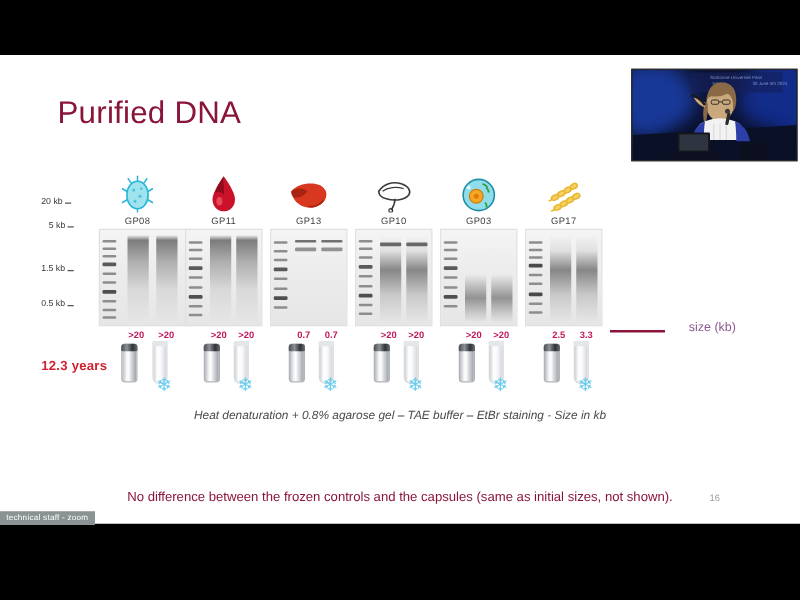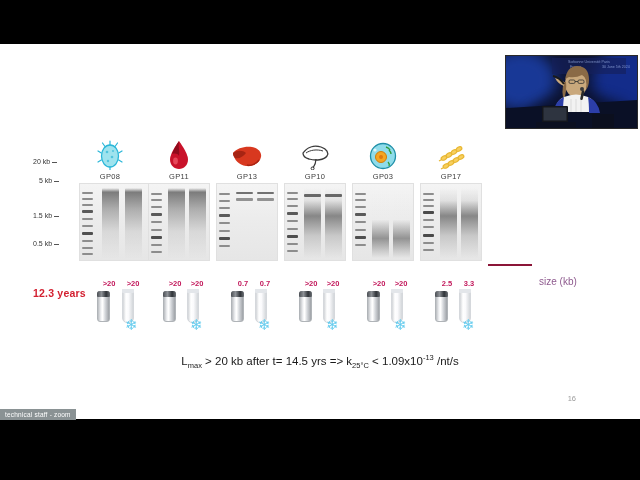--- a/index.html
+++ b/index.html
@@ -26,21 +26,21 @@
   .gel.first{width:74px;}
   .ladder{position:absolute;left:2px;top:4px;width:11px;height:70px;}
   .lbar{position:absolute;left:0;width:11px;background:#8d8d8d;border-radius:1px;}
   .lane{position:absolute;top:4px;width:17px;height:70px;border-radius:1px;}
   .smear-hi{background:linear-gradient(180deg,rgba(255,255,255,0) 0%,rgba(90,90,90,.78) 6%,rgba(120,120,120,.55) 30%,rgba(175,175,175,.3) 62%,rgba(225,225,225,.08) 100%);}
   .smear-lo{background:linear-gradient(180deg,rgba(255,255,255,0) 0%,rgba(235,235,235,.15) 45%,rgba(110,110,110,.7) 72%,rgba(150,150,150,.35) 90%,rgba(240,240,240,0) 100%);}
   .smear-mid{background:linear-gradient(180deg,rgba(255,255,255,0) 0%,rgba(175,175,175,.25) 18%,rgba(95,95,95,.72) 40%,rgba(150,150,150,.4) 68%,rgba(230,230,230,.05) 100%);}
   .band{position:absolute;width:17px;height:2px;background:rgba(70,70,70,.75);border-radius:1px;}
 
   
-  .vals{position:relative;height:14px;margin-top:16px;}
+  .vals{position:relative;height:14px;}
   .val{position:absolute;top:2px;font-size:7.5px;font-weight:bold;color:#C2185B;text-align:center;width:20px;}
 
   
   .tubes{position:relative;height:44px;}
   .capsule{position:absolute;width:13px;height:31px;border-radius:2px 2px 3px 3px;
            background:linear-gradient(90deg,#b9bcc0 0%,#f2f3f5 28%,#ffffff 42%,#d3d6da 66%,#9ea2a7 100%);
            border:1px solid #b0b4b8;box-sizing:border-box;}
   .capsule:after{content:"";position:absolute;left:-1px;top:-1px;width:13px;height:6px;
            border-radius:3px 3px 1px 1px;background:linear-gradient(90deg,#4a4e53,#8d9196 35%,#2f3338 70%,#6b6f74);}
   .vial{position:absolute;width:12px;height:34px;border-radius:1px 1px 5px 5px;
@@ -51,21 +51,21 @@
 
   
   .sz{position:absolute;font-size:7px;color:#333;white-space:nowrap;}
   .sz:after{content:"";position:absolute;right:-7px;top:4px;width:5px;height:1px;background:#555;}
 
   
   #years{position:absolute;left:33px;top:243px;font-size:10.5px;font-weight:bold;color:#D32030;letter-spacing:.2px;}
 
   
   #kb-line{position:absolute;left:488px;top:220px;width:44px;height:2px;background:#8B1538;}
-  #kb-text{position:absolute;left:539px;top:213px;font-size:10px;color:#8E5A8E;margin-top:19px;}
+  #kb-text{position:absolute;left:551px;top:213px;font-size:10px;color:#8E5A8E;}
 
   
   #caption{position:absolute;left:50%;transform:translateX(-50%);top:283px;font-size:9.5px;font-style:italic;color:#4a4a4a;white-space:nowrap;}
   #formula{position:absolute;left:50%;transform:translateX(-50%);top:309px;font-size:11.5px;color:#1a1a1a;white-space:nowrap;}
   #formula sub{font-size:7.5px;} #formula sup{font-size:7.5px;}
 
   #bottom-note{position:absolute;left:50%;transform:translateX(-50%);top:348px;font-size:10.5px;color:#8B1538;white-space:nowrap;}
   #pageno{position:absolute;right:64px;top:350px;font-size:7.5px;color:#9b9b9b;}
 
   
@@ -77,20 +77,21 @@
        background:#0d1433;overflow:hidden;}
   .camglow{position:absolute;border-radius:50%;filter:blur(7px);}
 </style>
 </head>
 <body>
 
 <div id="root">
 
   <div id="slide">
 
+    <div id="title">Purified DNA</div>
 
     <div class="sz" style="left:33px;top:114px;">20 kb</div>
     <div class="sz" style="left:39px;top:133px;">5 kb</div>
     <div class="sz" style="left:33px;top:168px;">1.5 kb</div>
     <div class="sz" style="left:33px;top:196px;">0.5 kb</div>
 
     <div id="years">12.3 years</div>
 
     <div class="col" style="left:79px;">
       <div class="icon-wrap">
@@ -333,25 +334,24 @@
       <div class="tubes">
         <div class="capsule" style="left:15px;top:0;"></div>
         <div class="vial" style="left:39px;top:-2px;"></div>
         <div class="snow" style="left:42px;top:26px;">❄</div>
       </div>
     </div>
 
     <div id="kb-line"></div>
     <div id="kb-text">size (kb)</div>
 
-
-    <div id="formula">
-      <span>L</span><sub>max</sub><span> &gt; 20 kb after t= 14.5 yrs =&gt; k</span><sub>25°C</sub><span> &lt; 1.09x10</span><sup>-13</sup><span> /nt/s</span>
-    </div>
-
+    <div id="caption">Heat denaturation + 0.8% agarose gel – TAE buffer – EtBr staining  - Size in kb</div>
+
+
+    <div id="bottom-note">No difference between the frozen controls and the capsules (same as initial sizes, not shown).</div>
     <div id="pageno">16</div>
 
   </div>
 
   <div id="taskbar">technical staff - zoom</div>
 
   <div id="cam">
     <div class="camglow" style="left:-20px;top:-6px;width:70px;height:60px;background:#1b3fa8;opacity:.85;"></div>
     <div class="camglow" style="left:86px;top:-10px;width:74px;height:70px;background:#1533a0;opacity:.8;"></div>
     <div class="camglow" style="left:20px;top:40px;width:110px;height:50px;background:#0a1130;opacity:.9;"></div>

